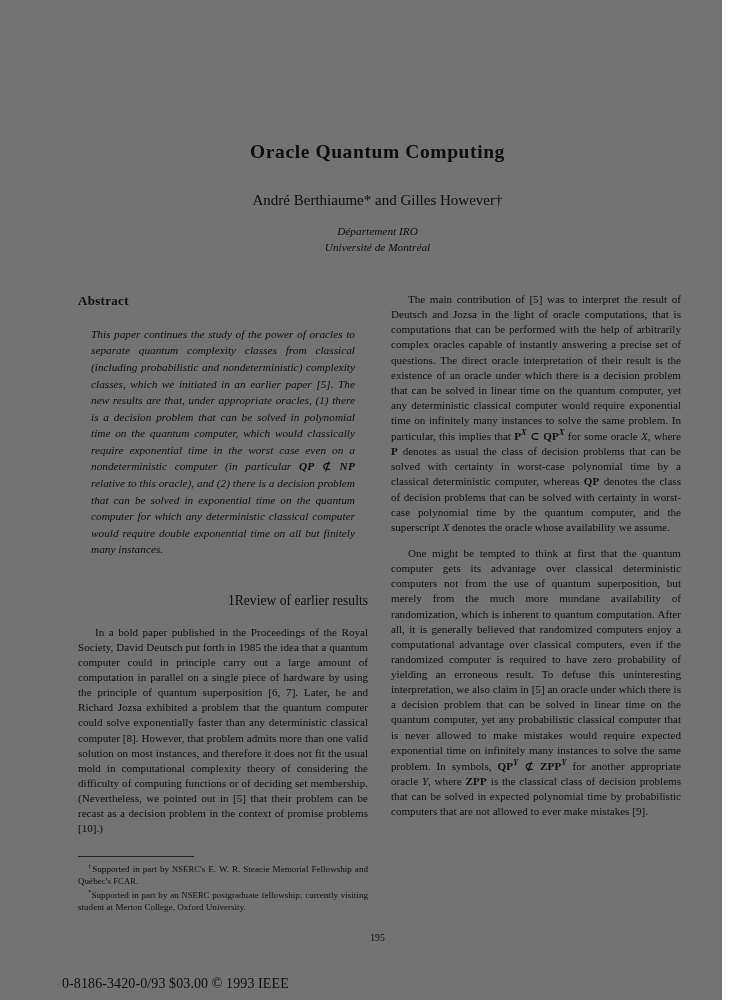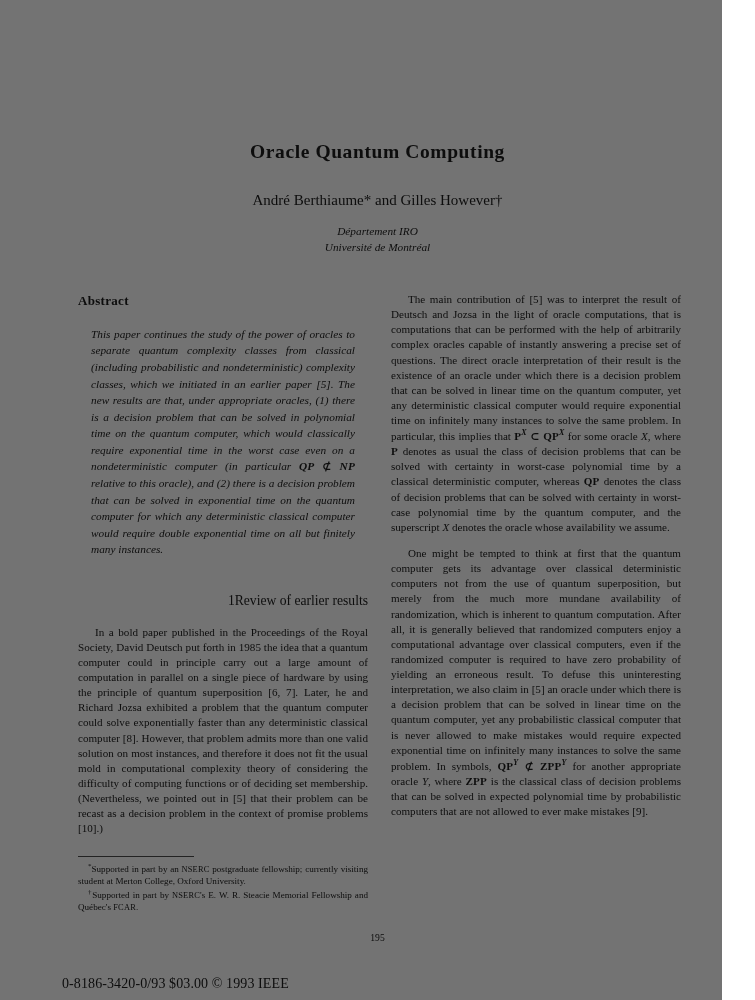--- a/index.html
+++ b/index.html
@@ -195,24 +195,24 @@
 
     <p class="body" style="margin-top:11px;">
       <span>One might be tempted to think at first that the quantum computer gets its advantage over classical deterministic computers not from the use of quantum superposition, but merely from the much more mundane availability of randomization, which is inherent to quantum computation. After all, it is generally believed that randomized computers enjoy a computational advantage over classical computers, even if the randomized computer is required to have zero probability of yielding an erroneous result. To defuse this uninteresting interpretation, we also claim in [5] an oracle under which there is a decision problem that can be solved in linear time on the quantum computer, yet any probabilistic classical computer that is never allowed to make mistakes would require expected exponential time on infinitely many instances to solve the same problem. In symbols, </span><span class="math"><span>QP</span><sup>Y</sup></span><span class="math"> ⊄ </span><span class="math"><span>ZPP</span><sup>Y</sup></span><span> for another appropriate oracle </span><span class="mvar">Y</span><span>, where </span><span class="math">ZPP</span><span> is the classical class of decision problems that can be solved in expected polynomial time by probabilistic computers that are not allowed to ever make mistakes [9].</span>
     </p>
   </div>
 
   <div class="footnote-area">
     <div class="footnote-rule"></div>
 
     <p class="footnote">
+      <sup>†</sup><span>Supported in part by </span><span class="sc">NSERC</span><span>'s E. W. R. Steacie Memorial Fellowship and Québec's </span><span class="sc">FCAR</span><span>.</span>
+    </p>
+
+    <p class="footnote">
       <sup>*</sup><span>Supported in part by an </span><span class="sc">NSERC</span><span> postgraduate fellowship; currently visiting student at Merton College, Oxford University.</span>
-    </p>
-
-    <p class="footnote">
-      <sup>†</sup><span>Supported in part by </span><span class="sc">NSERC</span><span>'s E. W. R. Steacie Memorial Fellowship and Québec's </span><span class="sc">FCAR</span><span>.</span>
     </p>
   </div>
 
   <div class="page-number">195</div>
   <div class="copyright-line">0-8186-3420-0/93 $03.00 © 1993 IEEE</div>
 
 </div>
 
 </body></html>

